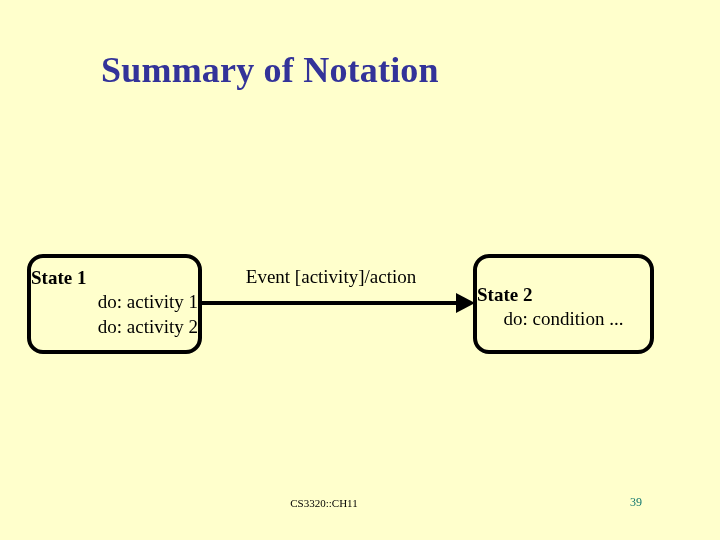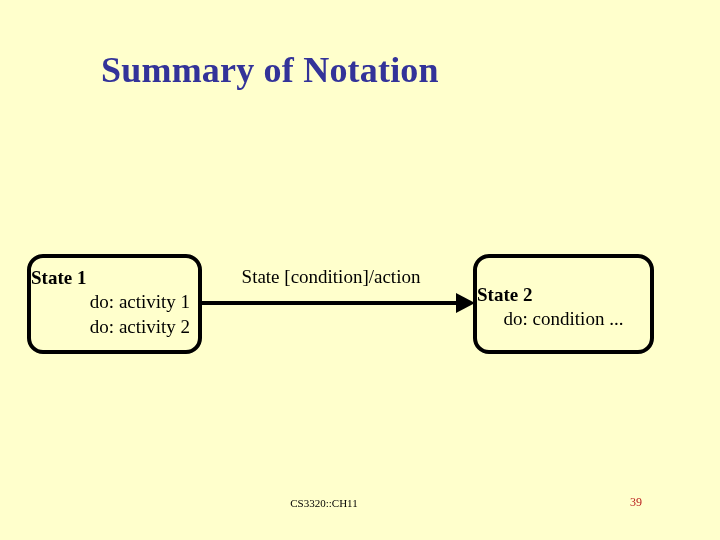--- a/index.html
+++ b/index.html
@@ -85,21 +85,21 @@
     font-size: 19px;
     line-height: 25px;
     color: #000000;
     white-space: nowrap;
   }
 
   #state-box-1 .state-title {
     margin-top: 8px;
   }
   #state-box-1 .state-line {
-    text-align: center;
+    text-align: right;
     padding-left: 15px;
     margin-left: 36px;
   }
 
   #state-box-2 .state-title {
     margin-top: 25px;
   }
   #state-box-2 .state-line {
     text-align: center;
   }
@@ -153,39 +153,39 @@
 
   .footer-page {
     position: absolute;
     left: 630px;
     top: 495px;
     width: 40px;
     text-align: left;
     font-family: "Liberation Serif", "DejaVu Serif", serif;
     font-size: 12px;
     line-height: 15px;
-    color: #b91c1c;
+    color: #0f766e;
   }
 </style>
 </head>
 <body>
 
 <div class="slide">
 
   <div class="slide-title">Summary of Notation</div>
 
   <div class="diagram">
 
     <div class="state-box" id="state-box-1">
       <div class="state-title">State 1</div>
       <div class="state-line">do: activity 1</div>
       <div class="state-line">do: activity 2</div>
     </div>
 
-    <div class="transition-label">State [condition]/action</div>
+    <div class="transition-label">Event [activity]/action</div>
 
     <div class="transition-line"></div>
 
     <div class="transition-arrowhead"></div>
 
     <div class="state-box" id="state-box-2">
       <div class="state-title">State 2</div>
       <div class="state-line">do: condition ...</div>
     </div>
 

